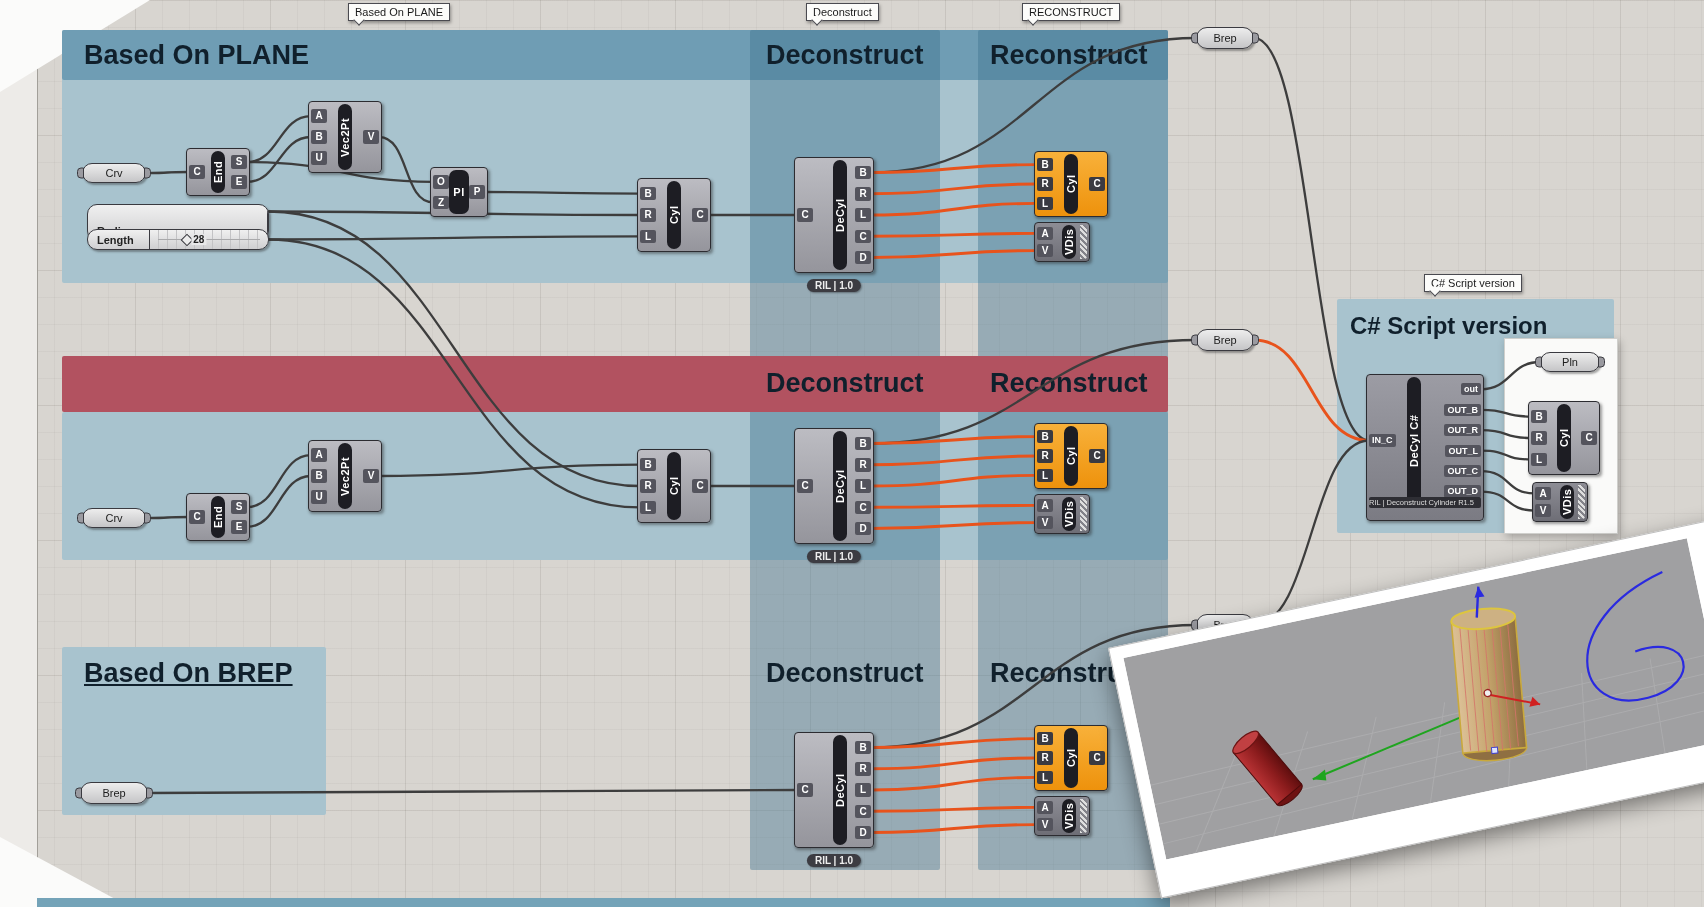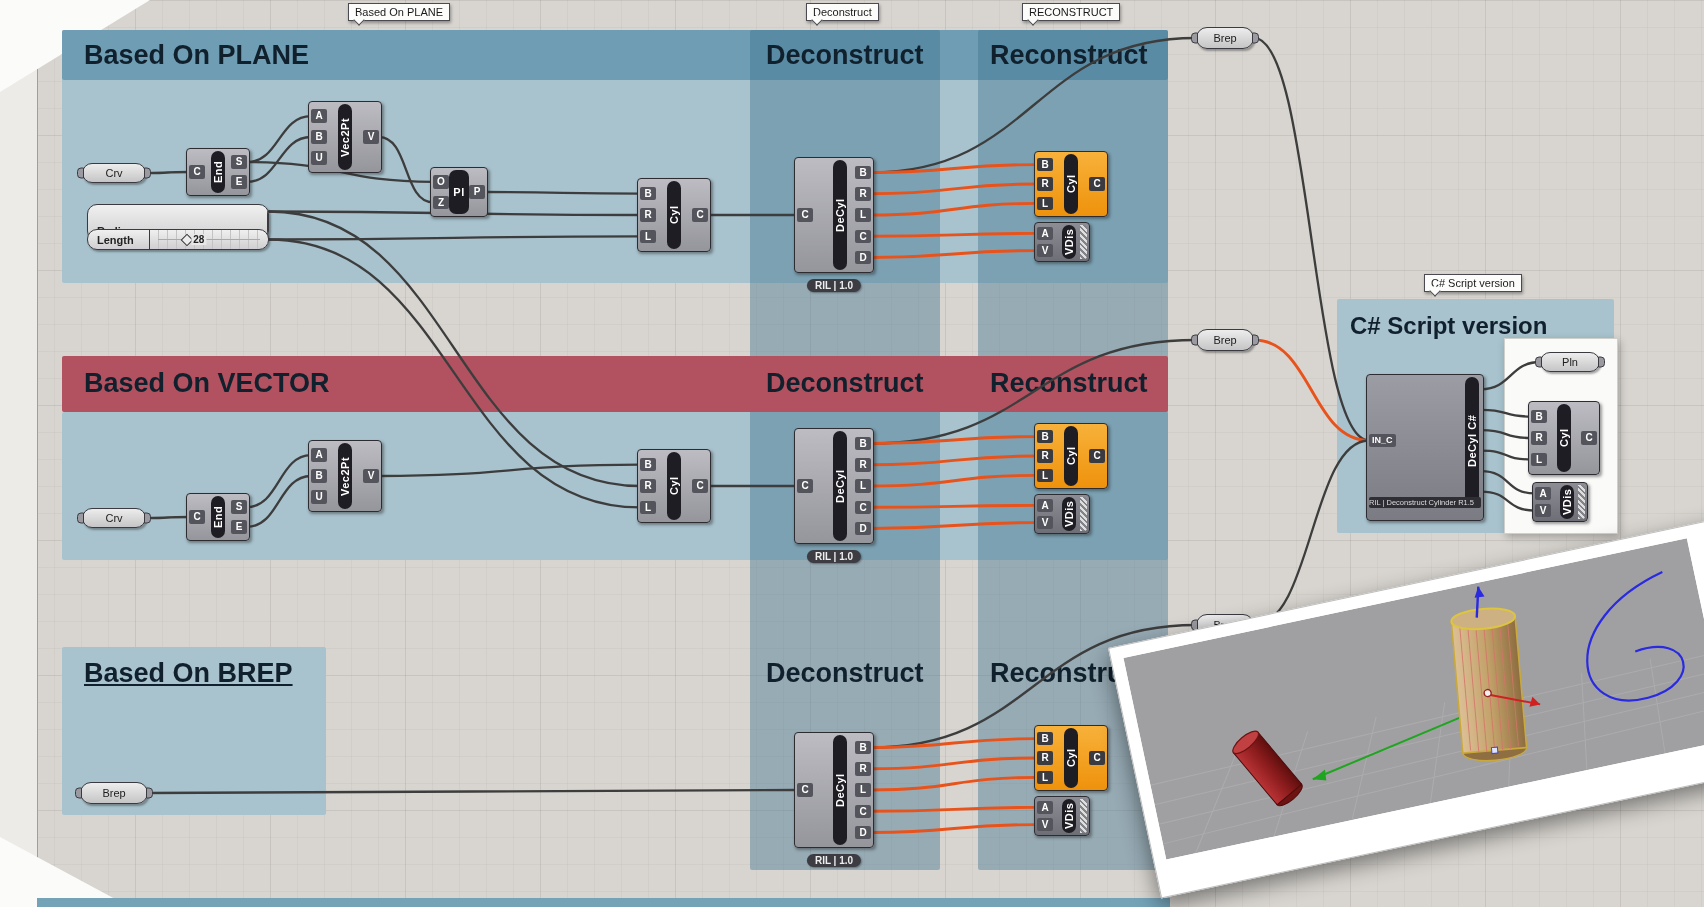--- a/index.html
+++ b/index.html
@@ -83,21 +83,20 @@
   <div class="panel" style="left:750px;top:30px;width:190px;height:840px;background:rgba(62,114,142,0.42);"></div>
   <div class="panel" style="left:978px;top:30px;width:190px;height:840px;background:rgba(62,114,142,0.42);"></div>
   <div class="panel" style="left:62px;top:356px;width:1106px;height:56px;background:#b25260;"></div>
   <div class="panel" style="left:1337px;top:299px;width:277px;height:234px;background:#a8c3ce;"></div>
   <div class="out-highlight" style="left:1504px;top:338px;width:112px;height:194px;"></div>
   <div class="bottom-group" style="left:37px;top:898px;width:1133px;height:9px;"></div>
 
   <div class="gtitle" style="left:84px;top:40px;">Based On PLANE</div>
   <div class="gtitle" style="left:766px;top:40px;">Deconstruct</div>
   <div class="gtitle" style="left:990px;top:40px;">Reconstruct</div>
-  <div class="gtitle" style="left:84px;top:368px;">Based On VECTOR</div>
   <div class="gtitle" style="left:766px;top:368px;">Deconstruct</div>
   <div class="gtitle" style="left:990px;top:368px;">Reconstruct</div>
   <div class="gtitle" style="left:84px;top:658px;text-decoration:underline;">Based On BREP</div>
   <div class="gtitle" style="left:766px;top:658px;">Deconstruct</div>
   <div class="gtitle" style="left:990px;top:658px;">Reconstruct</div>
   <div class="gtitle cs" style="left:1350px;top:312px;">C# Script version</div>
 
   <div class="tag" style="left:348px;top:3px;">Based On PLANE</div>
   <div class="tag" style="left:806px;top:3px;">Deconstruct</div>
   <div class="tag" style="left:1022px;top:3px;">RECONSTRUCT</div>
@@ -363,20 +362,28 @@
 
   <div class="pill" id="brepT" style="left:1196px;top:27px;width:58px;height:22px;">Brep</div>
   <div class="pill" id="brepM" style="left:1196px;top:329px;width:58px;height:22px;">Brep</div>
   <div class="pill" id="brepB" style="left:1196px;top:614px;width:58px;height:22px;">Brep</div>
 
   <div class="comp cs-comp" id="cs" style="left:1366px;top:374px;width:118px;height:147px;">
     <div class="pcol in">
         <span class="port" id="cs-i0">IN_C</span>
       </div>
     <div class="namebar">DeCyl C#</div>
+    <div class="pcol out" style="flex:1.6;">
+      <span class="port" id="cs-o0">out</span>
+      <span class="port" id="cs-o1">OUT_B</span>
+      <span class="port" id="cs-o2">OUT_R</span>
+      <span class="port" id="cs-o3">OUT_L</span>
+      <span class="port" id="cs-o4">OUT_C</span>
+      <span class="port" id="cs-o5">OUT_D</span>
+    </div>
     <div class="cs-footer">RIL | Deconstruct Cylinder R1.5</div>
   </div>
 
   <div class="pill" id="pln" style="left:1540px;top:352px;width:60px;height:20px;">Pln</div>
 
   <div class="comp" id="cylcs" style="left:1528px;top:401px;width:72px;height:74px;">
     <div class="pcol in">
       <span class="port" id="cylcs-i0">B</span>
       <span class="port" id="cylcs-i1">R</span>
       <span class="port" id="cylcs-i2">L</span>

